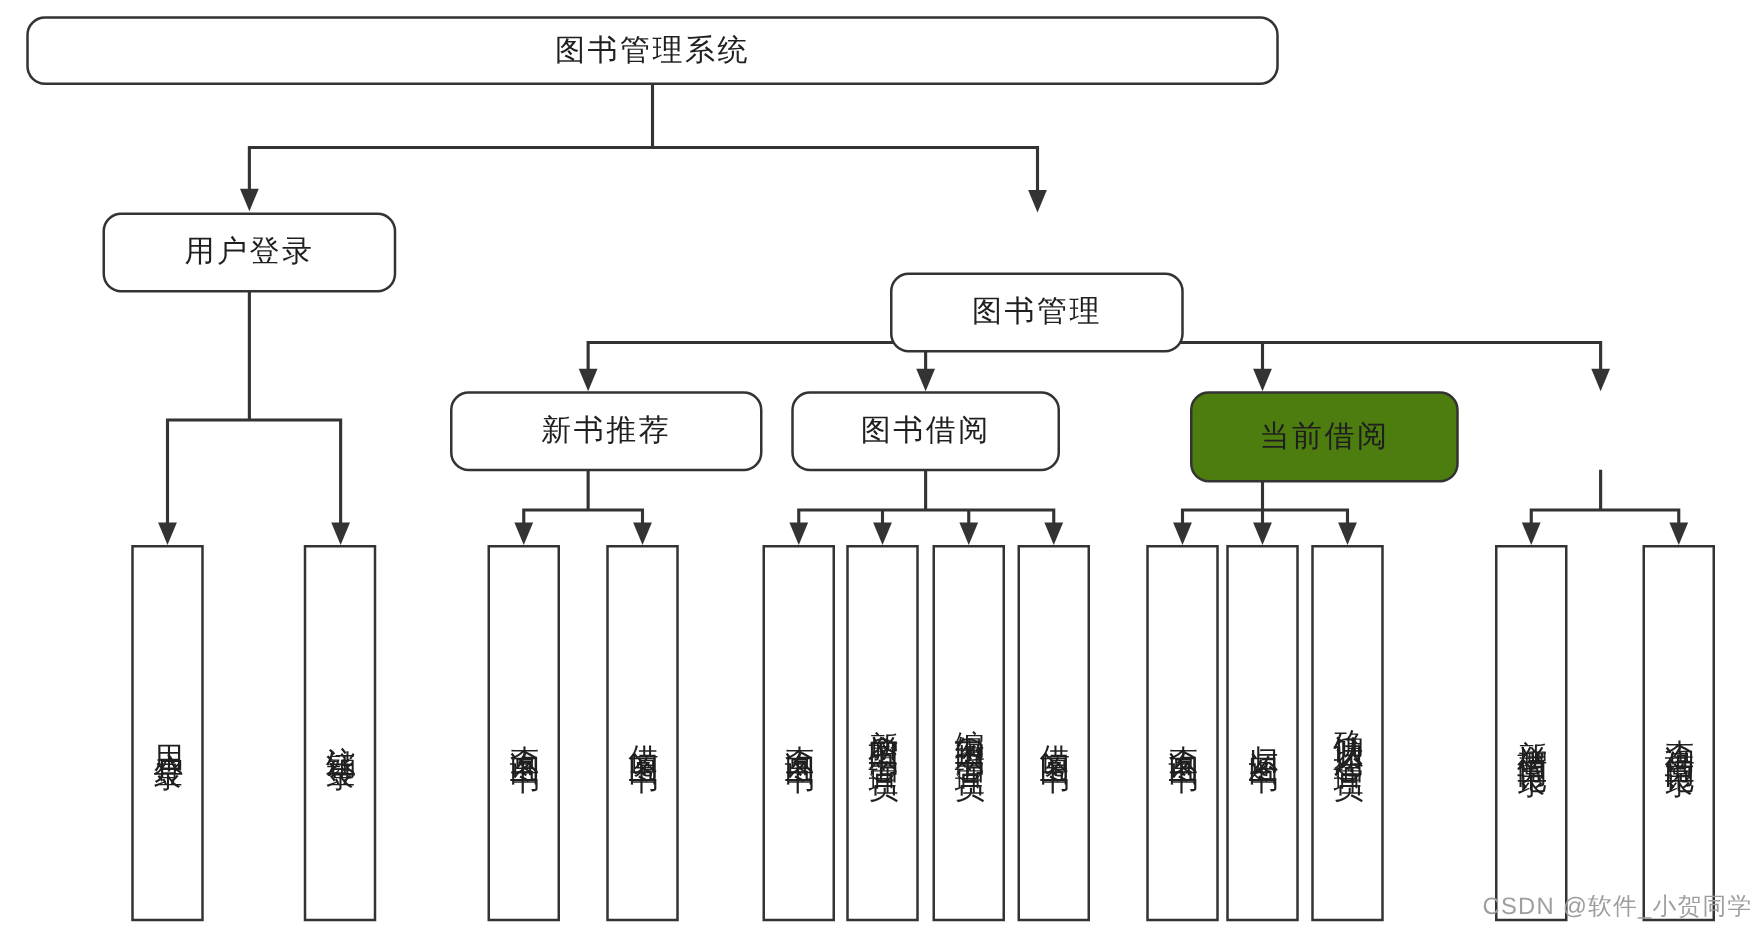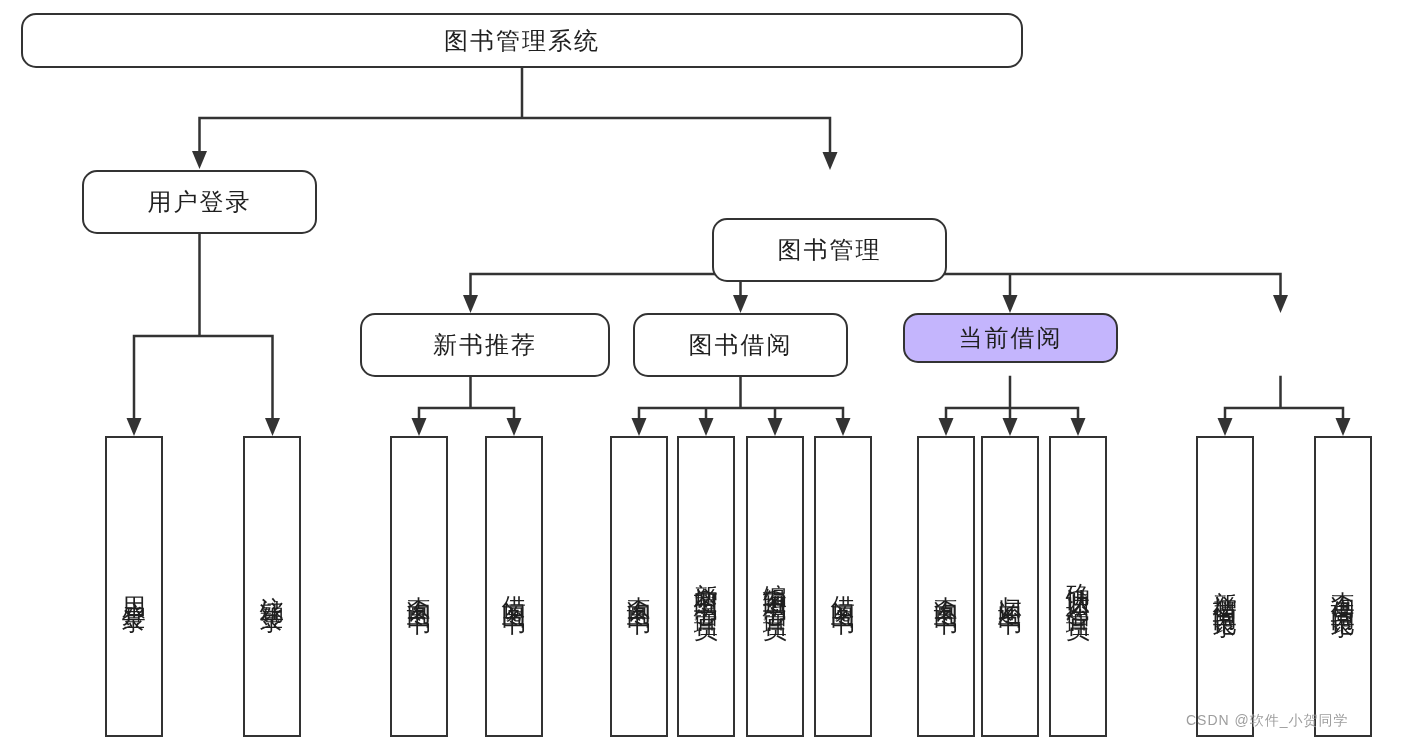--- a/index.html
+++ b/index.html
@@ -14,21 +14,21 @@
     display:flex;align-items:center;justify-content:center;
     text-align:center;line-height:1.15;
   }
   .node.h{font-size:24px;letter-spacing:2px;border-radius:15px;}
   .node.v{font-size:24px;}
   .node.v .vtext{
     writing-mode:vertical-lr;text-orientation:mixed;letter-spacing:5px;
   }
   .watermark{
     position:absolute;left:1186px;top:712px;z-index:3;
-    font-size:14px;letter-spacing:1px;color:#9e9e9e;white-space:nowrap;text-align:center;
+    font-size:19px;letter-spacing:1px;color:#9e9e9e;white-space:nowrap;text-align:center;
   }
 </style>
 </head>
 <body>
 
 <div class="stage">
 
   <svg id="connector-svg" width="1405" height="747" viewBox="0 0 1405 747">
     <path fill="none" stroke="#333333" stroke-width="2.5" stroke-linecap="square" d="M522 68 V118
              M199.5 118 H830
@@ -84,21 +84,21 @@
       <polygon points="1335.5,418 1350.5,418 1343,436" fill="#333333"></polygon>
     </svg>
 
   <div class="node h" style="left: 21px; top: 13px; width: 1002px; height: 55px; border-color: rgb(51, 51, 51); background: rgb(255, 255, 255); color: rgb(31, 31, 31);">图书管理系统</div>
 
   <div class="node h" style="left: 82px; top: 170px; width: 235px; height: 64px; border-color: rgb(51, 51, 51); background: rgb(255, 255, 255); color: rgb(31, 31, 31);">用户登录</div>
   <div class="node h" style="left: 712px; top: 170px; width: 235px; height: 64px; border-color: rgb(51, 51, 51); background: rgb(255, 255, 255); color: rgb(31, 31, 31); margin-top: 48px;">图书管理</div>
 
   <div class="node h" style="left: 360px; top: 313px; width: 250px; height: 64px; border-color: rgb(51, 51, 51); background: rgb(255, 255, 255); color: rgb(31, 31, 31);">新书推荐</div>
   <div class="node h" style="left: 633px; top: 313px; width: 215px; height: 64px; border-color: rgb(51, 51, 51); background: rgb(255, 255, 255); color: rgb(31, 31, 31);">图书借阅</div>
-  <div class="node h" style="left: 903px; top: 313px; width: 215px; height: 50px; border-color: rgb(51, 51, 51); background: #c4b5fd; color: rgb(31, 31, 31);">当前借阅</div>
+  <div class="node h" style="left: 952px; top: 313px; width: 215px; height: 73px; border-color: rgb(51, 51, 51); background: #4d7c0f; color: rgb(31, 31, 31);">当前借阅</div>
 
   <div class="node v" style="left: 105px; top: 436px; width: 58px; height: 301px; border-color: rgb(51, 51, 51); background: rgb(255, 255, 255); color: rgb(31, 31, 31);">
     <span class="vtext">用户登录</span>
   </div>
   <div class="node v" style="left: 243px; top: 436px; width: 58px; height: 301px; border-color: rgb(51, 51, 51); background: rgb(255, 255, 255); color: rgb(31, 31, 31);">
     <span class="vtext">注销登录</span>
   </div>
 
   <div class="node v" style="left: 390px; top: 436px; width: 58px; height: 301px; border-color: rgb(51, 51, 51); background: rgb(255, 255, 255); color: rgb(31, 31, 31);">
     <span class="vtext">查询图书</span>

